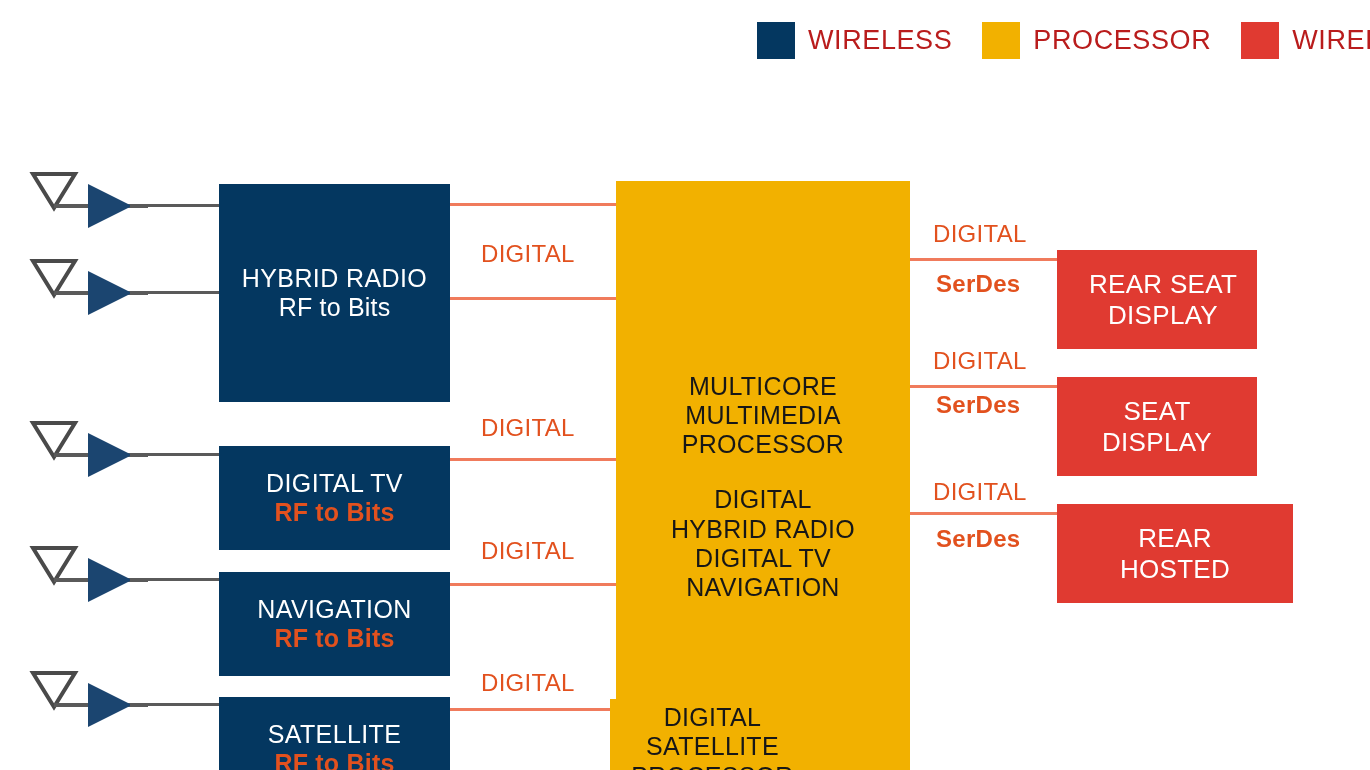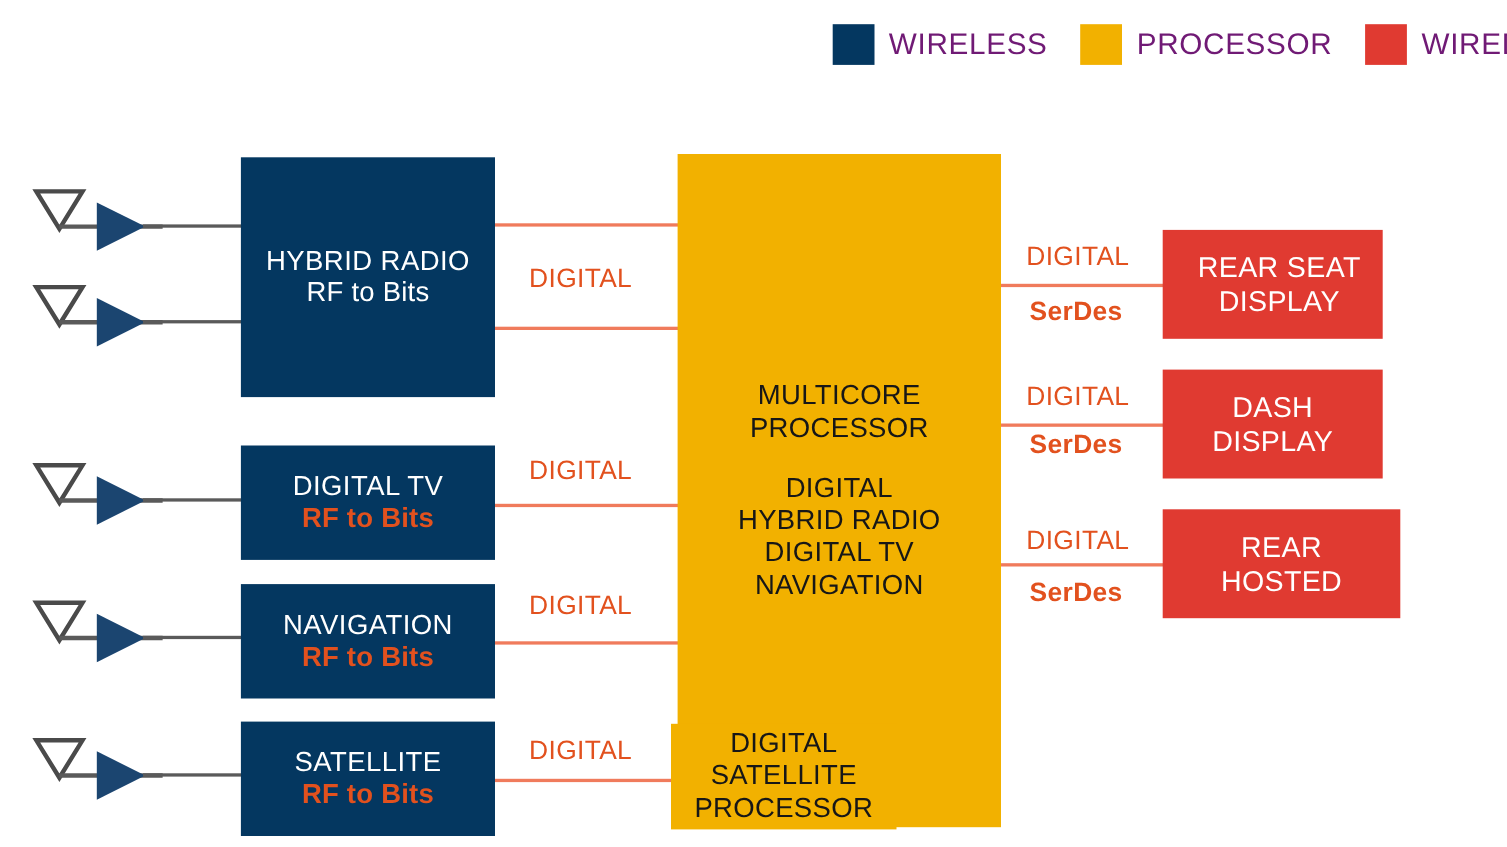--- a/index.html
+++ b/index.html
@@ -35,37 +35,38 @@
     align-items: center;
   }
   .legend-swatch {
     width: 38px;
     height: 37px;
     flex: 0 0 auto;
   }
   .legend-label {
     font-size: 27px;
     letter-spacing: 0.6px;
-    color: #701a75;
+    color: #b91c1c;
     margin-left: 13px;
     margin-right: 30px;
     white-space: nowrap;
     font-weight: 400;
   }
 
   
   .block {
     position: absolute;
     box-sizing: border-box;
     display: flex;
     flex-direction: column;
     align-items: center;
     justify-content: center;
     text-align: center;
     line-height: 1.17;
+    margin-top: 41px;
   }
   .block .ln { display: block; white-space: nowrap; }
 
   .navy  { background: #043760; }
   .gold  { background: #F2B100; }
   .red   { background: #E03A31; }
 
   .title-white {
     color: #ffffff;
     font-size: 25px;
@@ -228,42 +229,43 @@
     <span class="ln sub-orange">RF to Bits</span>
   </div>
 
   <div class="block navy" style="left:219px; top:656px; width:231px; height:104px;">
     <span class="ln title-white">SATELLITE</span>
     <span class="ln sub-orange">RF to Bits</span>
   </div>
 
   <div class="block gold" style="left:616px; top:140px; width:294px; height:612px;">
     <span class="ln title-dark">MULTICORE</span>
+    <span class="ln title-dark">MULTIMEDIA</span>
     <span class="ln title-dark">PROCESSOR</span>
     <span class="spacer"></span>
     <span class="ln title-dark">DIGITAL</span>
     <span class="ln title-dark">HYBRID RADIO</span>
     <span class="ln title-dark">DIGITAL TV</span>
     <span class="ln title-dark">NAVIGATION</span>
   </div>
 
   <div class="block gold" style="left:610px; top:658px; width:205px; height:96px;">
     <span class="ln title-dark">DIGITAL</span>
     <span class="ln title-dark">SATELLITE</span>
     <span class="ln title-dark">PROCESSOR</span>
   </div>
 
   <div class="block red" style="left:1057px; top:209px; width:200px; height:99px;padding-left:12px;">
     <span class="ln title-red-block">REAR SEAT</span>
     <span class="ln title-red-block">DISPLAY</span>
   </div>
 
   <div class="block red" style="left:1057px; top:336px; width:200px; height:99px;">
-    <span class="ln title-red-block">DASH</span>
+    <span class="ln title-red-block">SEAT</span>
     <span class="ln title-red-block">DISPLAY</span>
   </div>
 
-  <div class="block red" style="left:1057px; top:463px; width:216px; height:99px;">
+  <div class="block red" style="left:1057px; top:463px; width:236px; height:99px;">
     <span class="ln title-red-block">REAR</span>
     <span class="ln title-red-block">HOSTED</span>
   </div>
 
 </div>
 
 </body></html>

